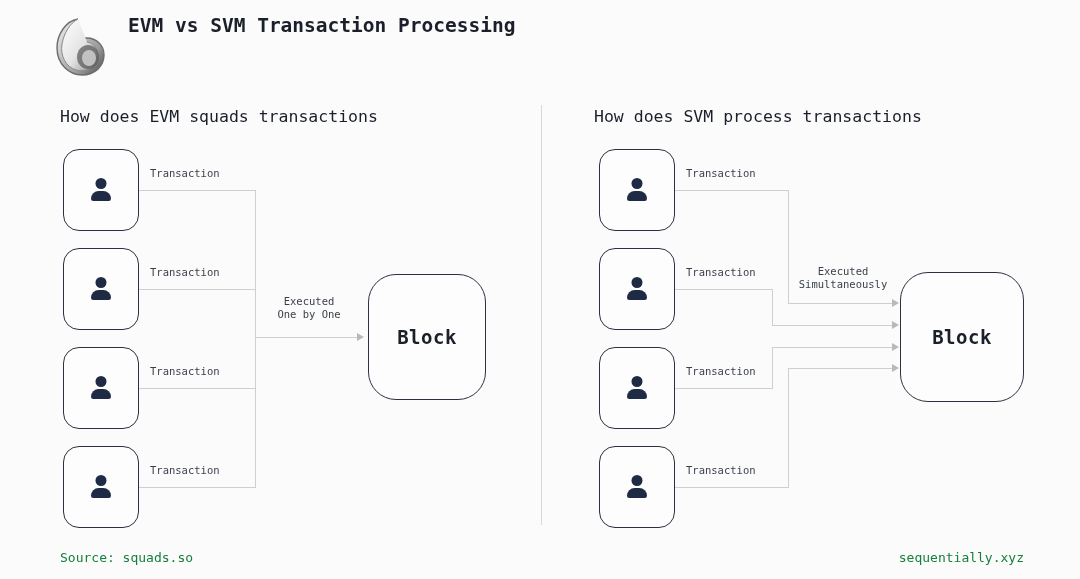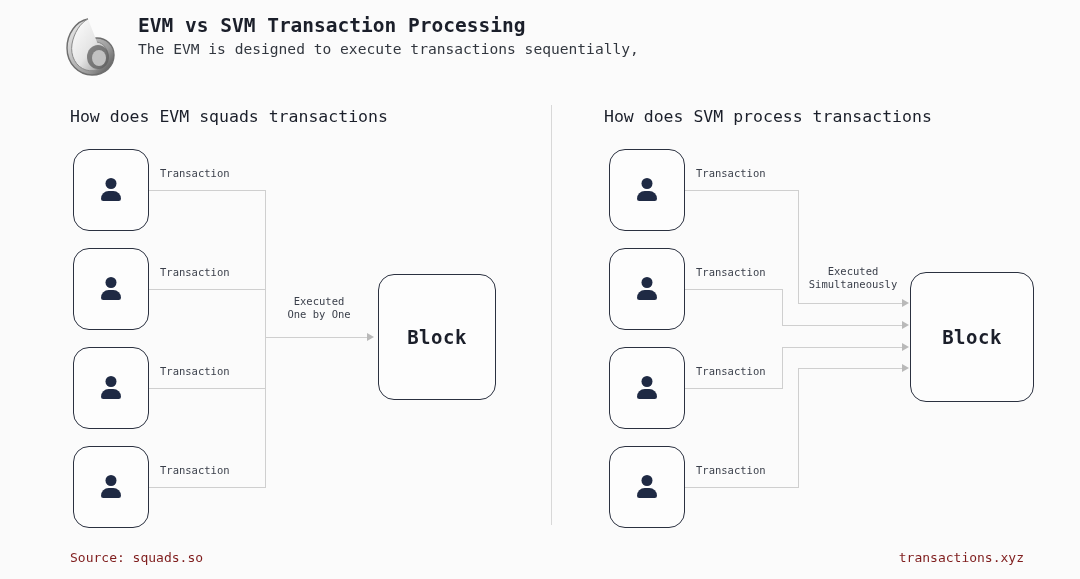--- a/index.html
+++ b/index.html
@@ -12,21 +12,20 @@
     background: #fafafa;
     font-family: "DejaVu Sans Mono", "Liberation Mono", monospace;
     color: #1f2430;
     overflow: hidden;
     position: relative;
   }
   .page {
     position: absolute;
     inset: 0;
     background: #fbfbfb;
-    margin-left: 10px;
   }
 
   
   .header {
     position: absolute;
     left: 48px;
     top: 10px;
     width: 980px;
     height: 80px;
     display: flex;
@@ -114,21 +113,21 @@
     width: 20px;
     height: 10px;
     background: #1f2a44;
     border-radius: 10px 10px 3px 3px;
   }
 
   
   .block-box {
     position: absolute;
     border: 1.8px solid #2b3140;
-    border-radius: 16px;
+    border-radius: 28px;
     background: #fdfdfd;
     box-sizing: border-box;
     display: flex;
     align-items: center;
     justify-content: center;
     font-size: 19px;
     font-weight: 700;
     color: #1b1f2a;
     letter-spacing: 0.5px;
   }
@@ -161,21 +160,21 @@
   }
   .edge-label.center {
     text-align: center;
   }
 
   
   .footer {
     position: absolute;
     bottom: 14px;
     font-size: 13px;
-    color: #7f1d1d;
+    color: #15803d;
     white-space: nowrap;
   }
   #footer-source { left: 60px; }
   #footer-site   { right: 56px; }
 </style>
 </head>
 <body>
 
 <div class="page">
 
@@ -195,21 +194,20 @@
           </linearGradient>
         </defs>
         <path d="M30 7 C18 9 9 22 9 36 C9 52 21 63 34 63 C47 63 56 54 56 43 C56 33 48 26 39 26 C31 26 25 32 25 39 C25 45 29 49 34 49" fill="url(#shellbody)" stroke="#6e6e6e" stroke-width="1.4"></path>
         <path d="M30 7 C22 11 16 21 14 32 C12 44 18 55 28 58 C38 61 47 55 49 46 C51 38 46 31 39 30" fill="url(#shellg)" stroke="#8a8a8a" stroke-width="1"></path>
         <ellipse cx="40" cy="45" rx="11" ry="12" fill="#5f5f5f" opacity="0.75"></ellipse>
         <ellipse cx="41" cy="46" rx="7" ry="8" fill="#cfcfcf" opacity="0.85"></ellipse>
       </svg>
     </div>
     <div class="header-text">
       <div class="title">EVM vs SVM Transaction Processing</div>
-      <div class="subtitle-line">The EVM is designed to execute transactions sequentially,</div>
     </div>
   </div>
 
   <div class="col-heading" id="heading-evm">How does EVM squads transactions</div>
   <div class="col-heading" id="heading-svm">How does SVM process transactions</div>
 
   <div class="divider"></div>
 
   <div class="user-card" style="left:63px;  top:149px;">
     <span class="person-icon">
@@ -313,15 +311,15 @@
   <div class="edge-label center" style="left:790px; top:265px; width:106px;">
     <div>Executed</div>
     <div>Simultaneously</div>
   </div>
 
   <div class="block-box" id="block-svm">
     <span>Block</span>
   </div>
 
   <div class="footer" id="footer-source">Source: squads.so</div>
-  <div class="footer" id="footer-site">transactions.xyz</div>
+  <div class="footer" id="footer-site">sequentially.xyz</div>
 
 </div>
 
 </body></html>

